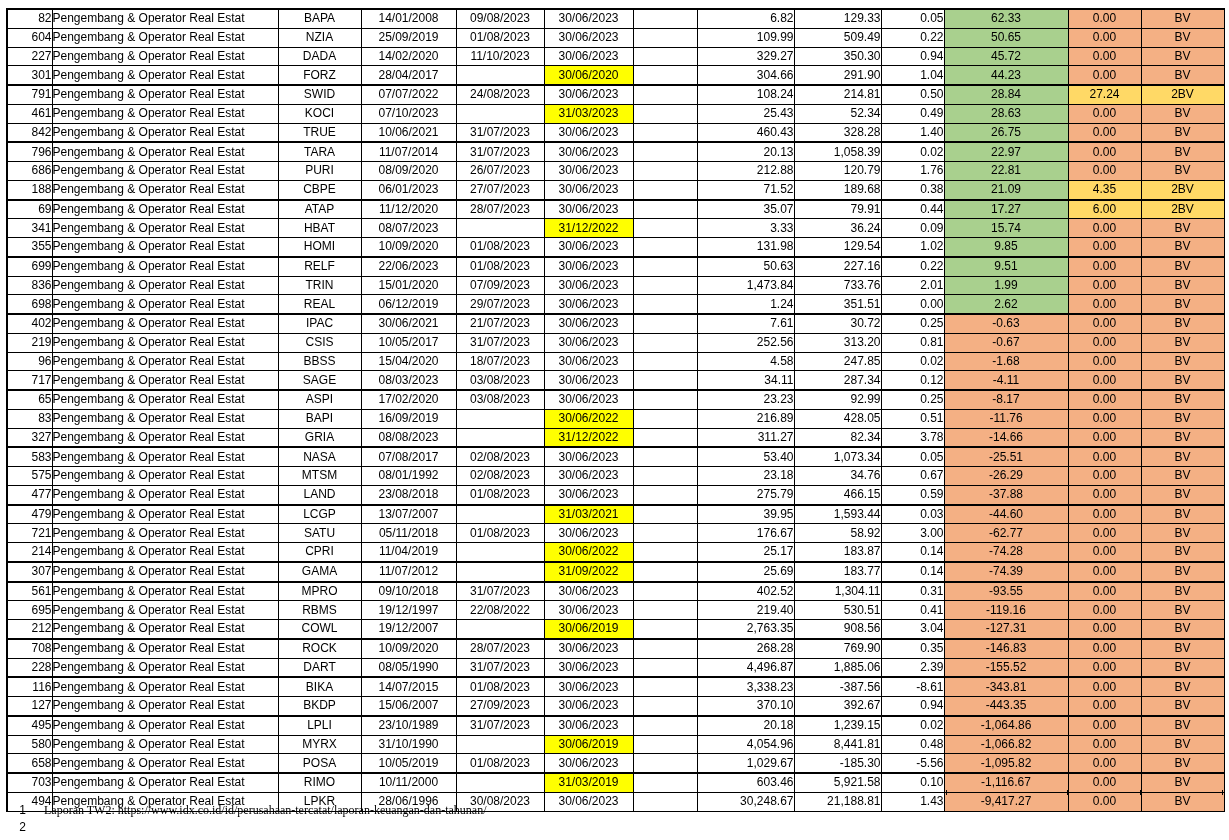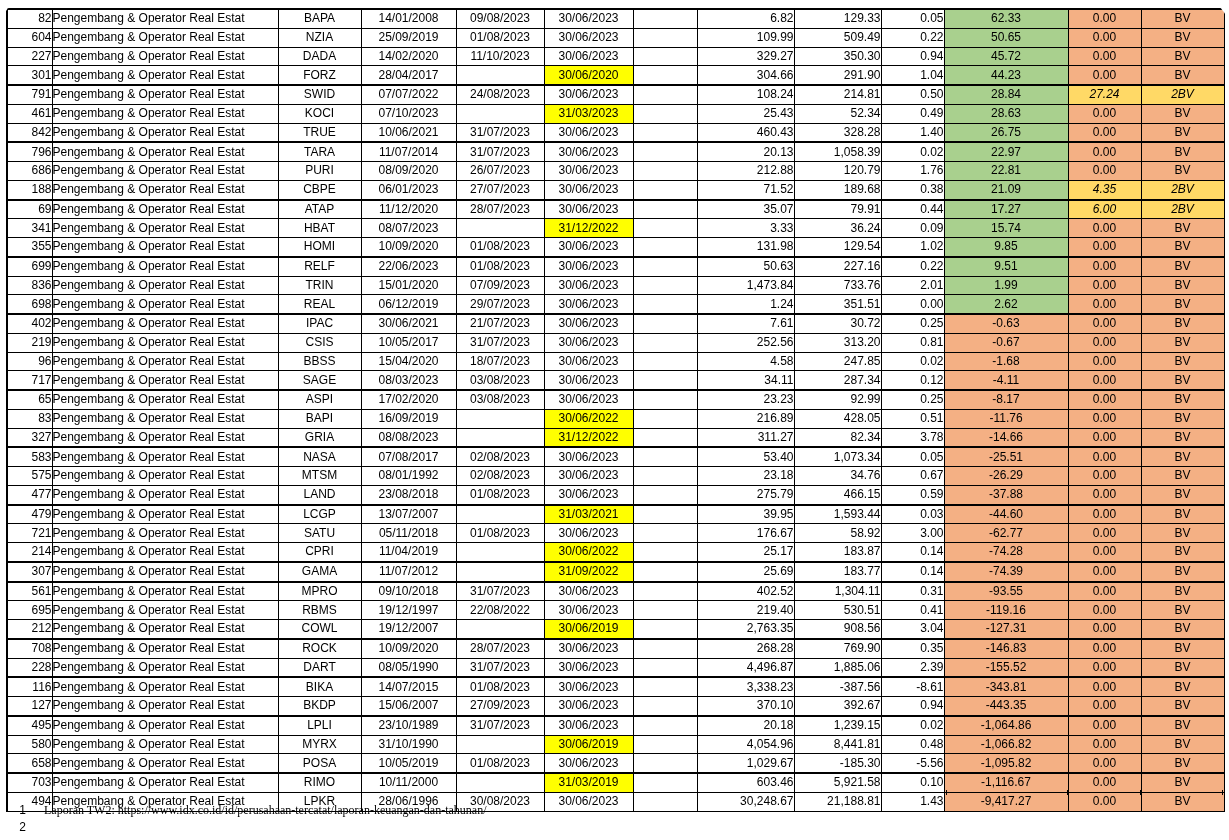--- a/index.html
+++ b/index.html
@@ -1,40 +1,39 @@
 <!DOCTYPE html>
 <html style="--green: #A9D08E; --orange: #F4B084; --gold: #FFD966; --yellow: #FFFF00;"><head>
 <meta charset="utf-8">
 <style>
   html,body{margin:0;padding:0;background:#fff;}
   .page{
     position:relative;width:1229px;height:840px;background:#ffffff;
     font-family:"Liberation Sans",sans-serif;font-size:12px;color:#000;
     overflow:hidden;
-    border-radius:28px;
   }
   table.sheet{
     position:absolute;left:6px;top:8px;width:1217px;
     border-collapse:collapse;table-layout:fixed;
   }
   table.sheet td{
     border:1px solid #000;height:17.75px;padding:0;
     white-space:nowrap;overflow:hidden;vertical-align:middle;
     line-height:17px;
   }
   table.sheet tr:first-child td{border-top-width:2px;}
   table.sheet td:first-child{border-left-width:2px;}
   table.sheet tr.group-start td{border-top-width:2px;}
   td.c-id{text-align:right;padding-right:9px;}
   td.c-sector{text-align:left;padding-left:5px;margin-left:23px;}
   td.c-ctr{text-align:center;}
   td.c-num{text-align:right;padding-right:30px;}
   td.bg-green{background:var(--green);text-align:center;}
   td.bg-orange{background:var(--orange);}
-  td.bg-gold{background:var(--gold);font-style:italic;}
+  td.bg-gold{background:var(--gold);}
   td.bg-yellow{background:var(--yellow);}
   .stub{position:absolute;top:790px;width:1px;height:5px;background:#000;}
   .footnotes{position:absolute;left:0;top:802px;width:900px;}
   .fn-row{display:flex;height:17px;line-height:17px;}
   .fn-num{width:26px;text-align:right;flex:0 0 26px;}
   .fn-text{margin-left:18px;font-family:Liberation Serif, serif;}
 </style>
 </head>
 <body>
 

